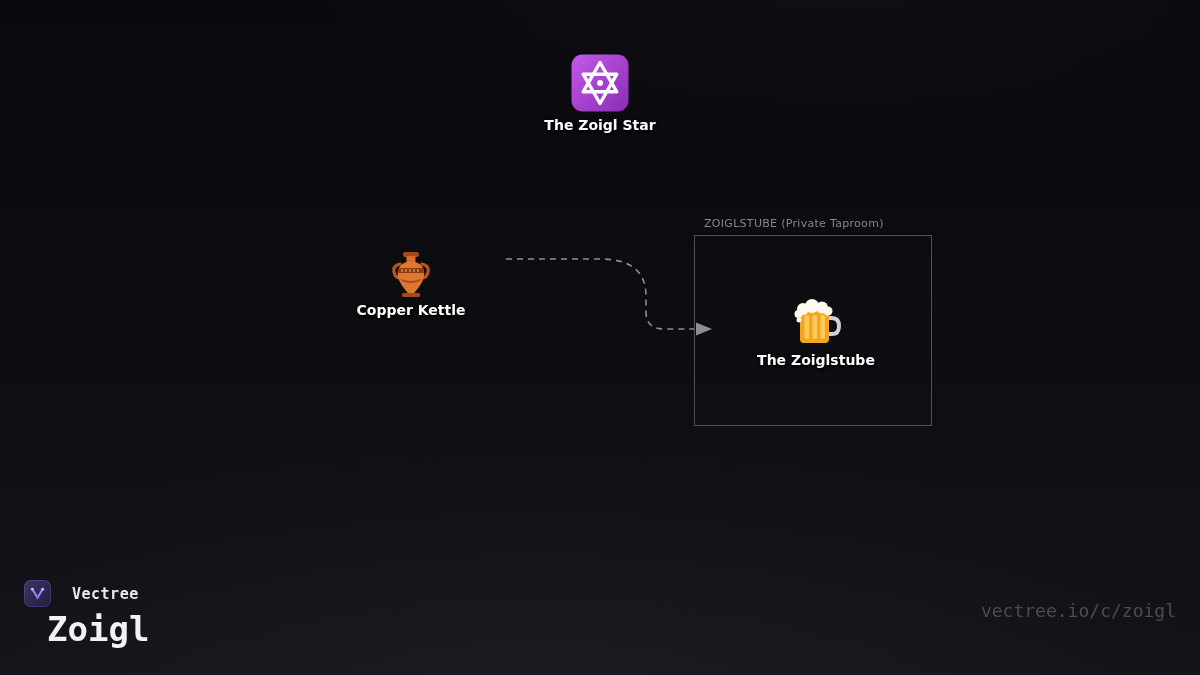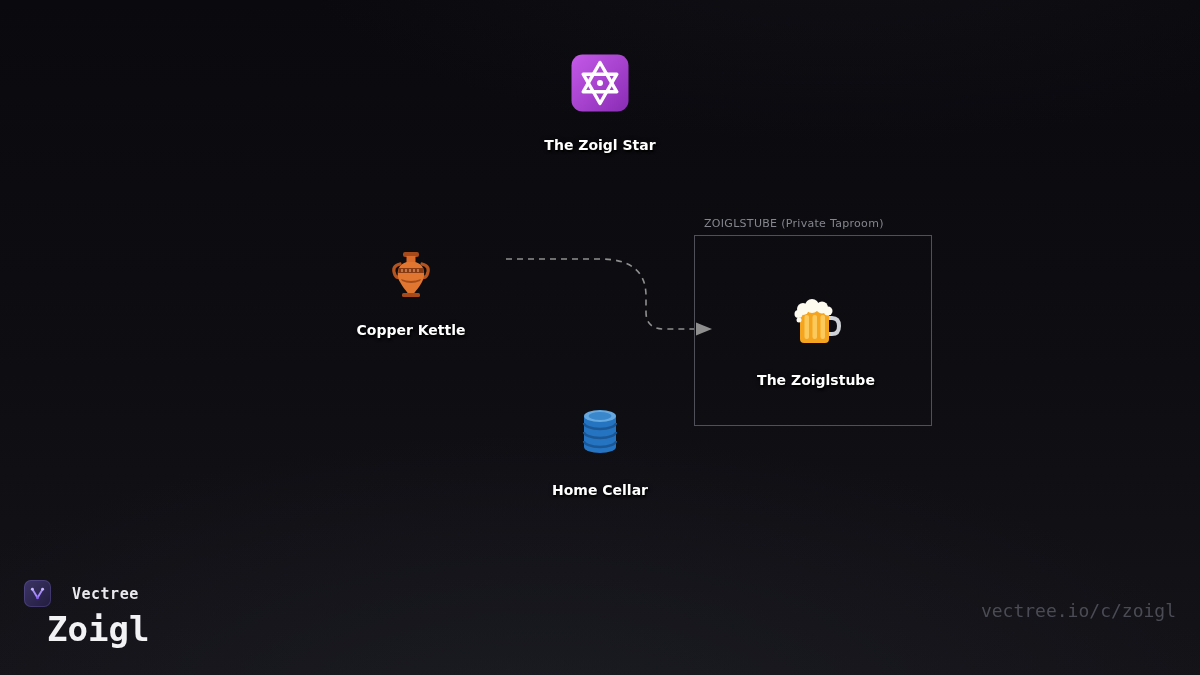--- a/index.html
+++ b/index.html
@@ -40,21 +40,21 @@
   
   .node {
     position: absolute;
     width: 140px;
     display: flex;
     flex-direction: column;
     align-items: center;
     z-index: 3;
   }
   .node-label {
-    margin-top: 24px;
+    margin-top: 4px;
     font-size: 14px;
     font-weight: 700;
     color: #ffffff;
     white-space: nowrap;
     text-shadow: 1px 2px 2px rgba(0,0,0,0.95), 0 0 4px rgba(0,0,0,0.6);
   }
   .node-zoigl-star  { left: 530px; top: 53px;  }
   .node-copper-kettle { left: 341px; top: 250px; }
   .node-the-zoiglstube { left: 746px; top: 296px; }
   .node-home-cellar { left: 530px; top: 406px; }
@@ -191,33 +191,20 @@
           <circle cx="32" cy="11.5" r="6"></circle>
           <circle cx="38" cy="15" r="4.5"></circle>
           <circle cx="8.5" cy="18" r="4"></circle>
           <circle cx="9" cy="24" r="2.5"></circle>
         </g>
       </svg>
     </span>
     <span class="node-label">The Zoiglstube</span>
   </div>
 
-  <div class="node node-home-cellar">
-    <span class="icon-wrap">
-      <svg width="52" height="52" viewBox="0 0 52 52" xmlns="http://www.w3.org/2000/svg">
-        <path d="M10 10 V41 A16 6 0 0 0 42 41 V10 Z" fill="#2574c2"></path>
-        <path d="M10 17 A16 6 0 0 0 42 17" fill="none" stroke="#1b5794" stroke-width="2.4"></path>
-        <path d="M10 26 A16 6 0 0 0 42 26" fill="none" stroke="#1b5794" stroke-width="2.4"></path>
-        <path d="M10 35 A16 6 0 0 0 42 35" fill="none" stroke="#1b5794" stroke-width="2.4"></path>
-        <ellipse cx="26" cy="10" rx="16" ry="6" fill="#66a9e0"></ellipse>
-        <ellipse cx="26" cy="10" rx="11.5" ry="4" fill="#3b87cc"></ellipse>
-      </svg>
-    </span>
-    <span class="node-label">Home Cellar</span>
-  </div>
 
   <div class="brand-row">
     <span class="brand-logo">
       <svg width="17" height="17" viewBox="0 0 20 20" xmlns="http://www.w3.org/2000/svg">
         <polyline points="4,5 10,15 16,5" fill="none" stroke="#a78bfa" stroke-width="2.2" stroke-linecap="round" stroke-linejoin="round"></polyline>
         <circle cx="4" cy="5" r="1.7" fill="#c4b5fd"></circle>
         <circle cx="16" cy="5" r="1.7" fill="#c4b5fd"></circle>
         <circle cx="10" cy="15" r="1.7" fill="#8b5cf6"></circle>
       </svg>
     </span>

